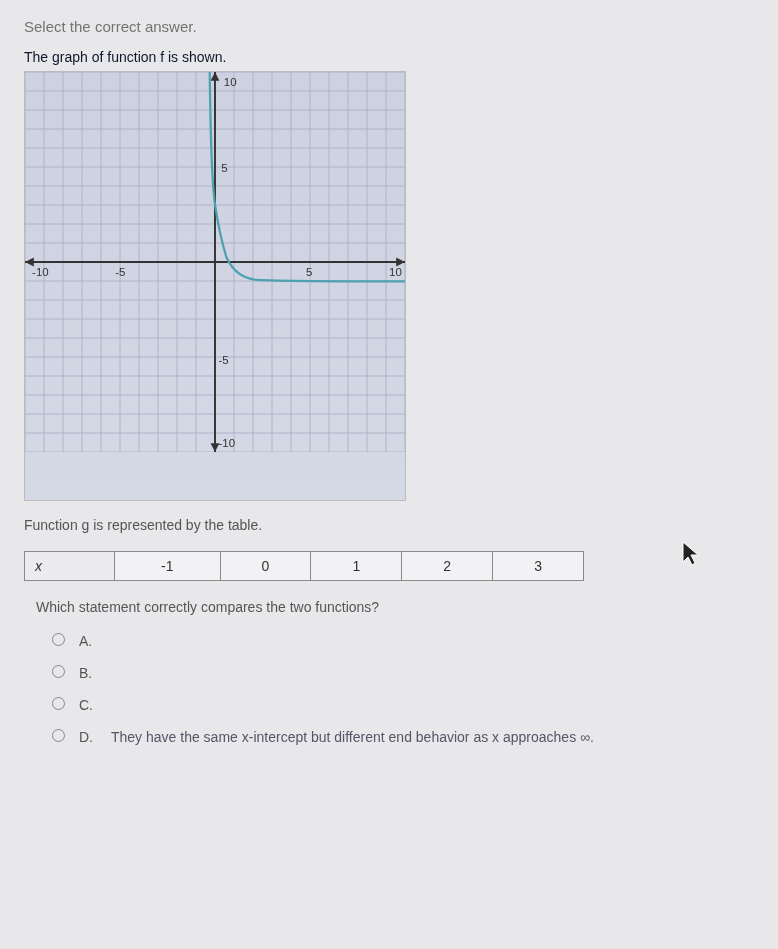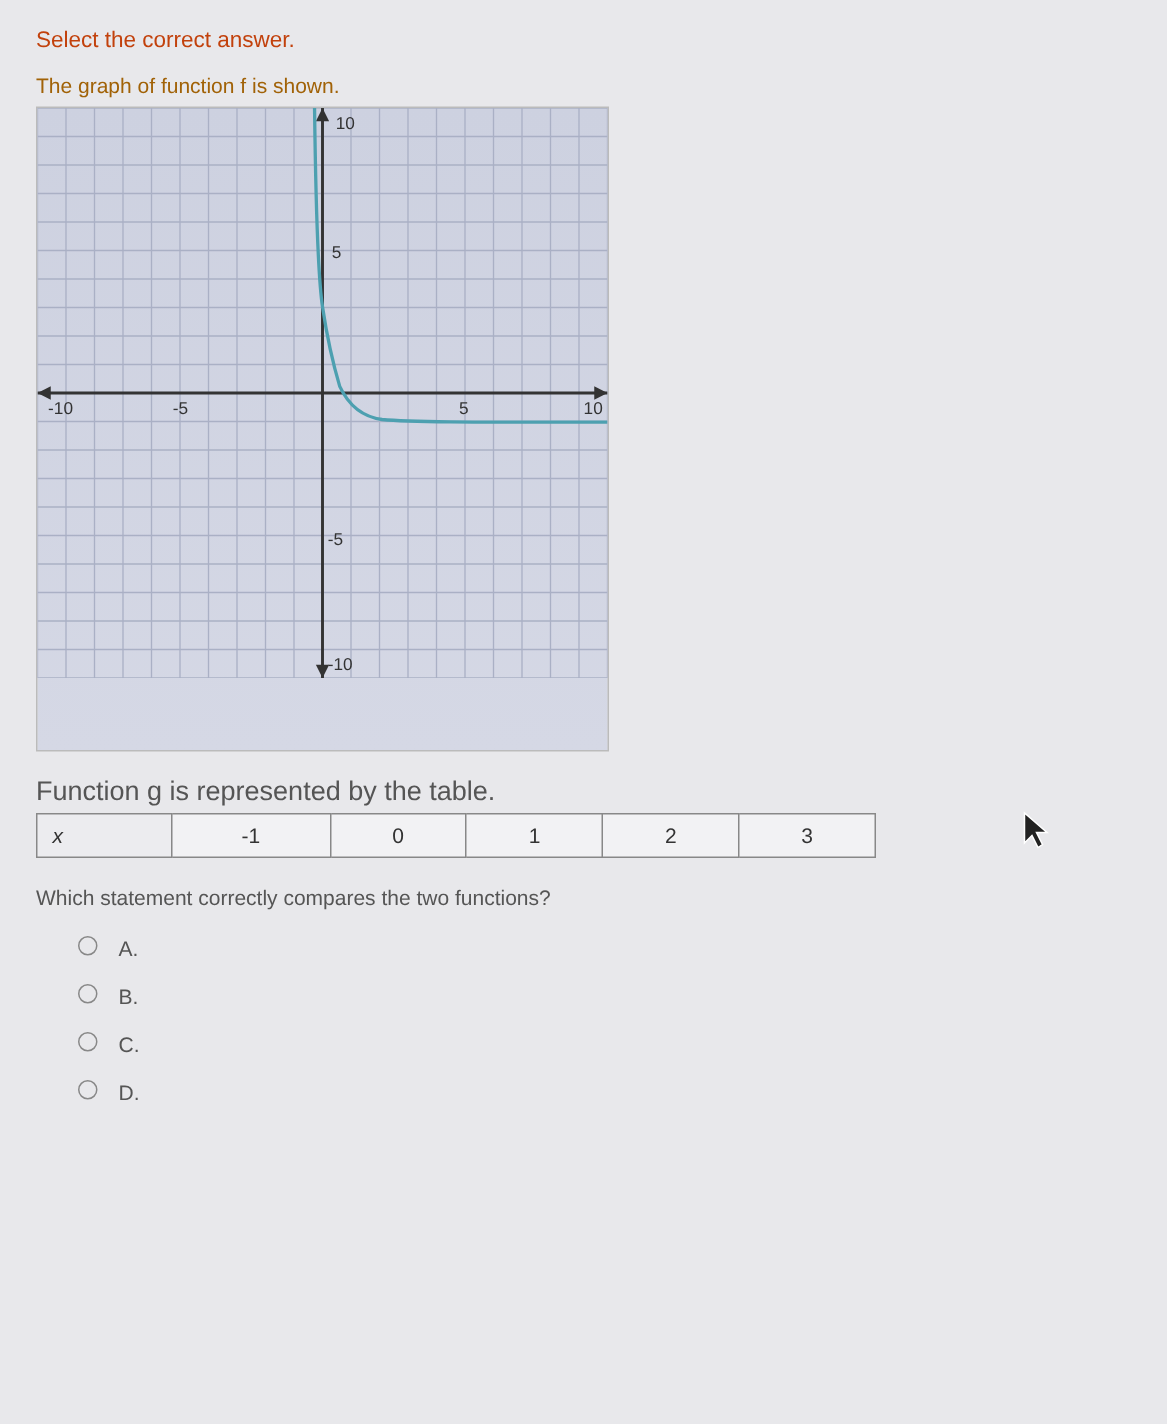--- a/index.html
+++ b/index.html
@@ -6,49 +6,49 @@
   body {
     font-family: Arial, sans-serif;
     background: #e8e8eb;
     padding: 18px 24px;
     width: 778px;
     color: #444;
     position: relative;
   }
   .instruction {
     font-size: 15px;
-    color: #c2410c;
+    color: #737373;
     margin-bottom: 14px;
     font-weight: 500;
     filter: blur(0.5px);
   }
   .prompt {
     font-size: 14px;
-    color: #a16207;
+    color: #0f172a;
     margin-bottom: 6px;
     filter: blur(0.4px);
   }
   .graph-wrap {
     width: 382px;
     height: 430px;
     background: linear-gradient(180deg, #cdd1e0 0%, #d5d8e5 100%);
     position: relative;
     border: 1px solid #bbb;
     margin-bottom: 16px;
   }
   .grid {
     position: absolute; inset:0;
   }
   .grid line { stroke: #aab0c5; stroke-width:1; }
   .grid line.axis { stroke: #333; stroke-width:2.2; }
   .curve { fill:none; stroke:#4da0b0; stroke-width:2.5; }
   .arrow { fill:#333; }
   .lbl { font-size:13px; fill:#333; font-family:Arial; }
   .caption {
-    font-size: 18px; color:#555; margin-bottom:4px;
+    font-size: 14px; color:#555; margin-bottom:18px;
   }
   table.data {
     border-collapse: collapse;
     width: 560px;
     margin-bottom: 18px;
     background:#f2f2f4;
   }
   table.data td, table.data th {
     border: 1px solid #888;
     padding: 6px 10px;
@@ -57,21 +57,21 @@
     color:#333;
     font-weight: normal;
   }
   table.data td.rowhead {
     text-align:left;
     font-style: italic;
     width:90px;
     background:#ececef;
   }
   .question {
-    font-size: 14px; color:#555; margin: 10px 0 16px 0;
+    font-size: 14px; color:#555; margin: 10px 0 16px 12px;
   }
   .options { margin-left: 28px; }
   .opt {
     display:flex; align-items: baseline; gap: 14px;
     font-size: 14px; color:#556; margin-bottom: 14px;
     filter: blur(0.3px);
   }
   .opt .radio {
     width:13px; height:13px; border:1.5px solid #888; border-radius:50%;
     display:inline-block; flex-shrink:0; margin-top:2px;
@@ -192,18 +192,19 @@
     <span class="radio"></span>
     <span class="letter">B.</span>
   </div>
   <div class="opt">
     <span class="radio"></span>
     <span class="letter">C.</span>
   </div>
   <div class="opt">
     <span class="radio"></span>
     <span class="letter">D.</span>
+    <span>They have the same x-intercept but different end behavior as x approaches ∞.</span>
   </div>
 </div>
 
 <svg class="cursor" viewBox="0 0 20 28">
   <path d="M2 2 L2 22 L7 17 L11 25 L14 23 L10 15 L17 15 Z" fill="#222" stroke="#fff" stroke-width="1"></path>
 </svg>
 
 </body></html>

